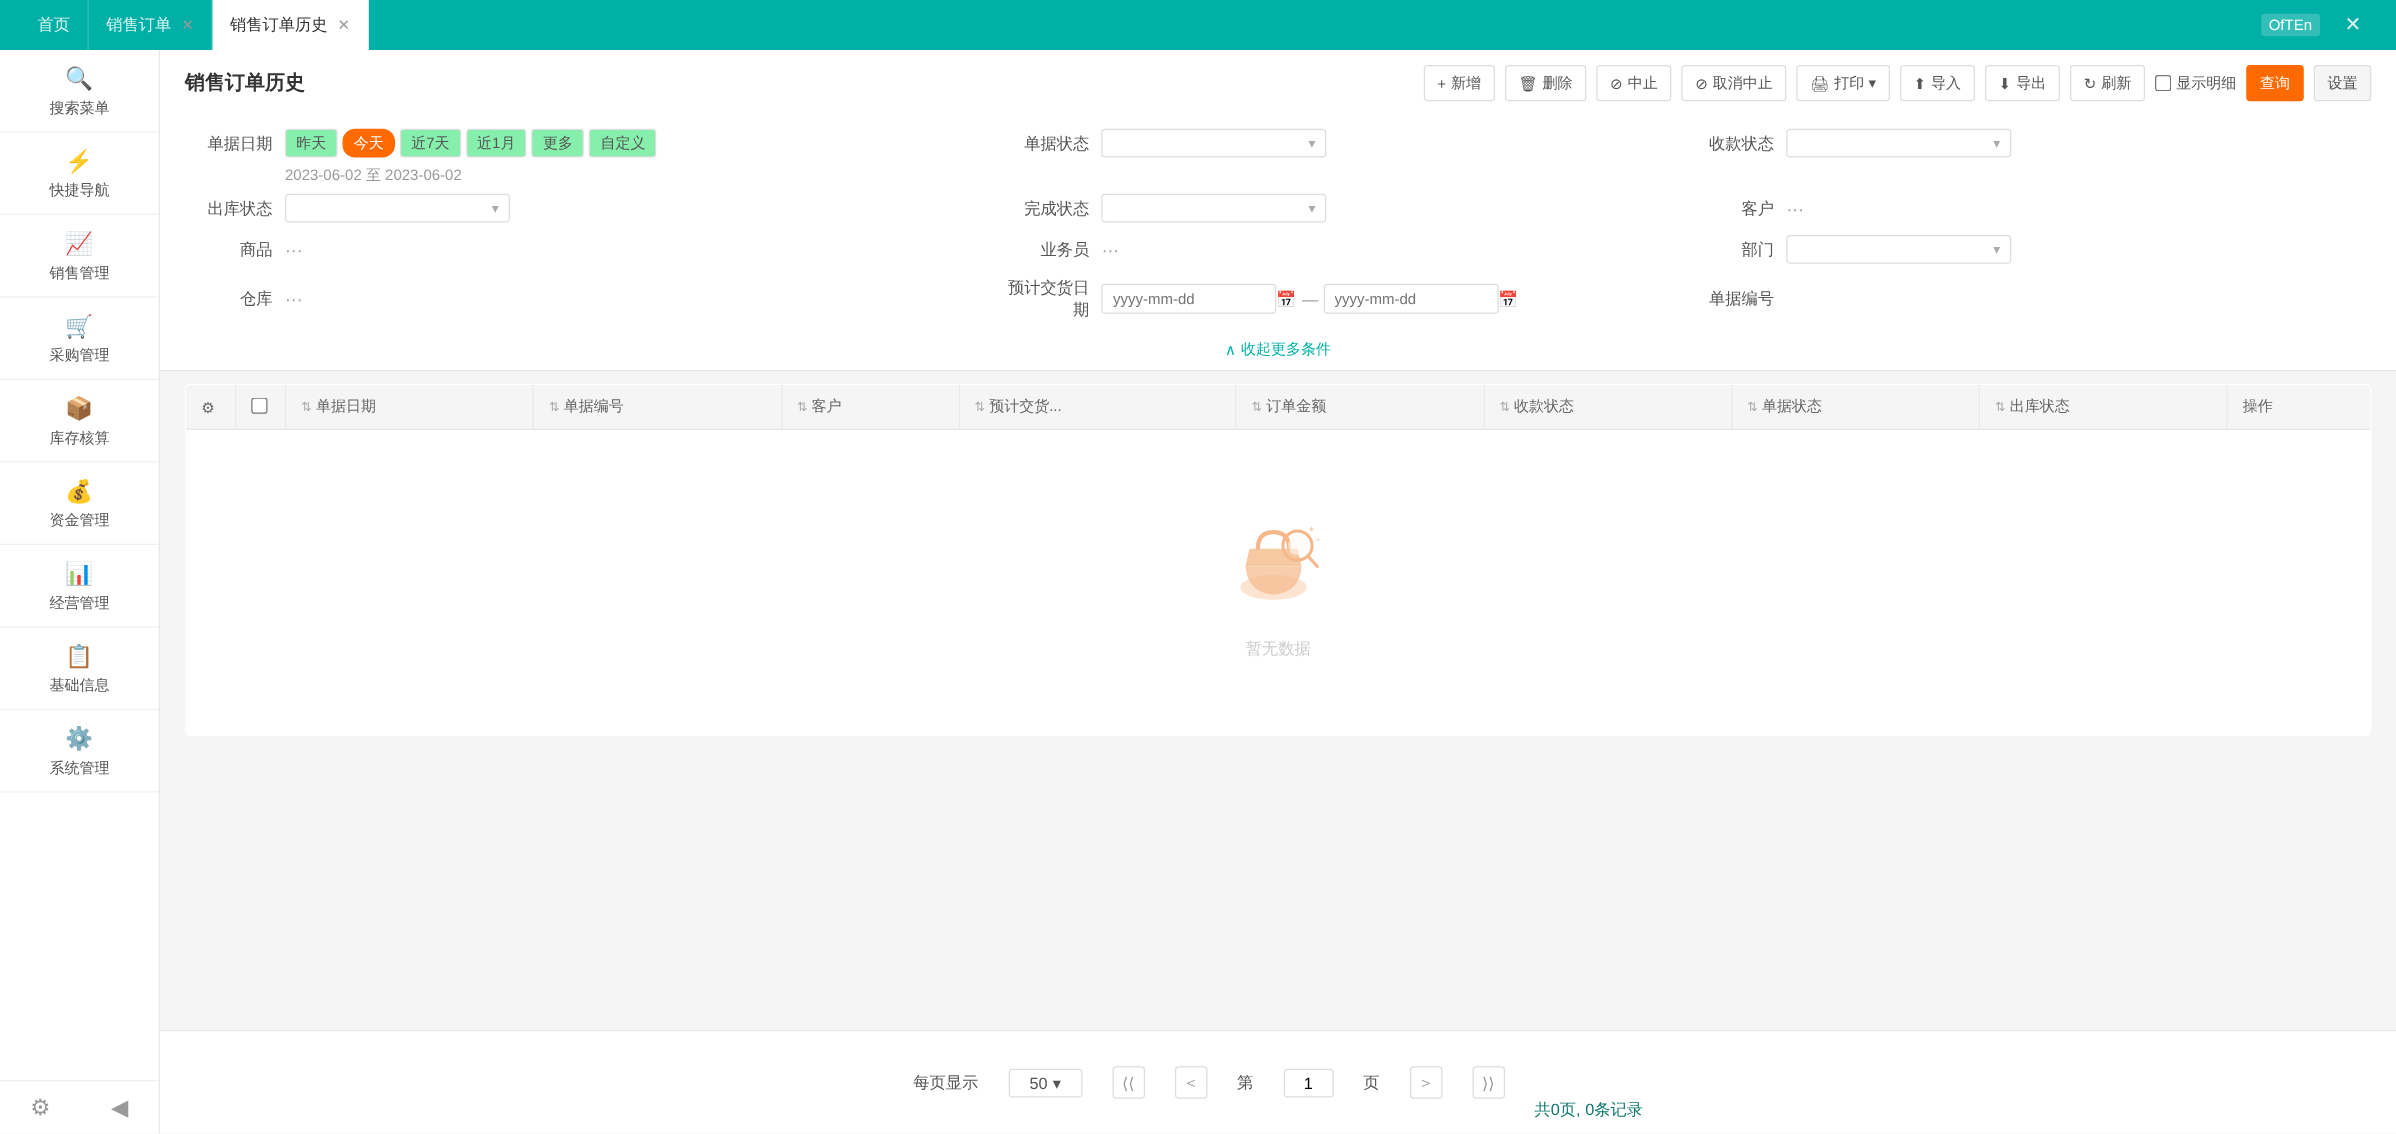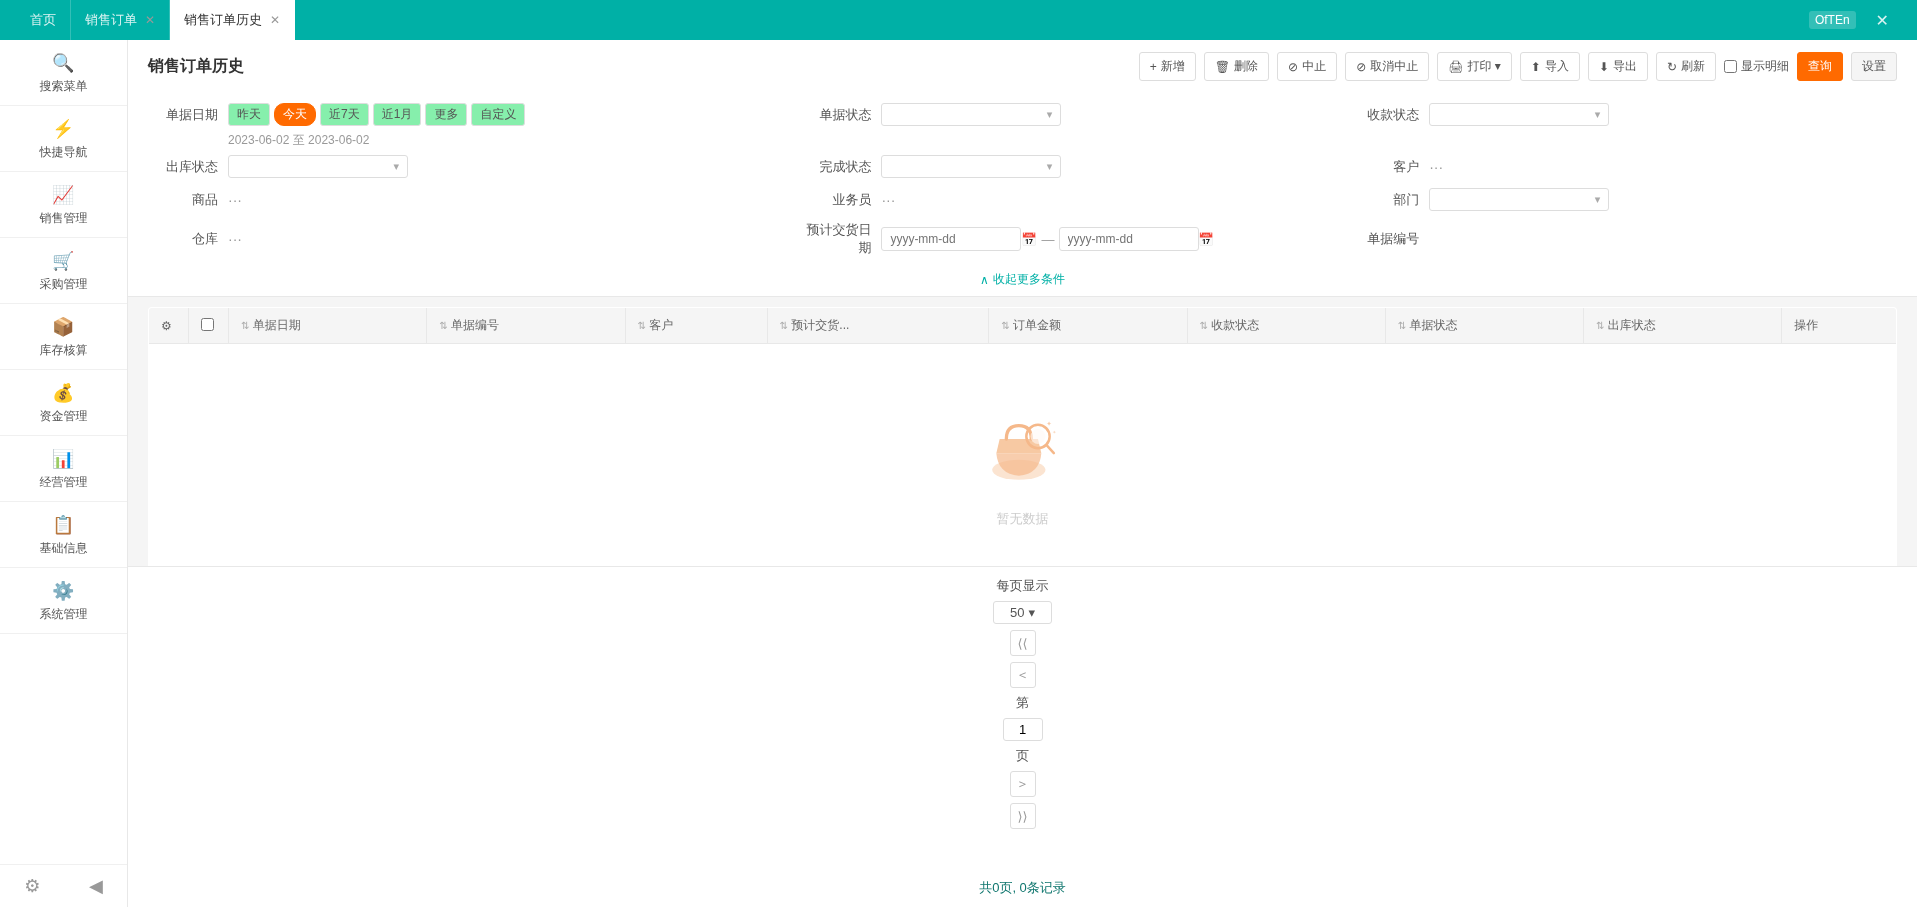--- a/index.html
+++ b/index.html
@@ -316,25 +316,24 @@
     }
 
     
     .pagination {
       background: #fff;
       border-top: 1px solid #e8e8e8;
       padding: 10px 20px;
       display: flex;
       align-items: center;
       justify-content: center;
-      gap: 6px;
+      gap: 24px;
       font-size: 13px;
       color: #555;
       flex-shrink: 0;
-      flex-direction: column;
     }
     .page-size-select {
       display: flex;
       align-items: center;
       border: 1px solid #ddd;
       border-radius: 3px;
       padding: 3px 16px;
       cursor: pointer;
       gap: 4px;
       font-size: 13px;

